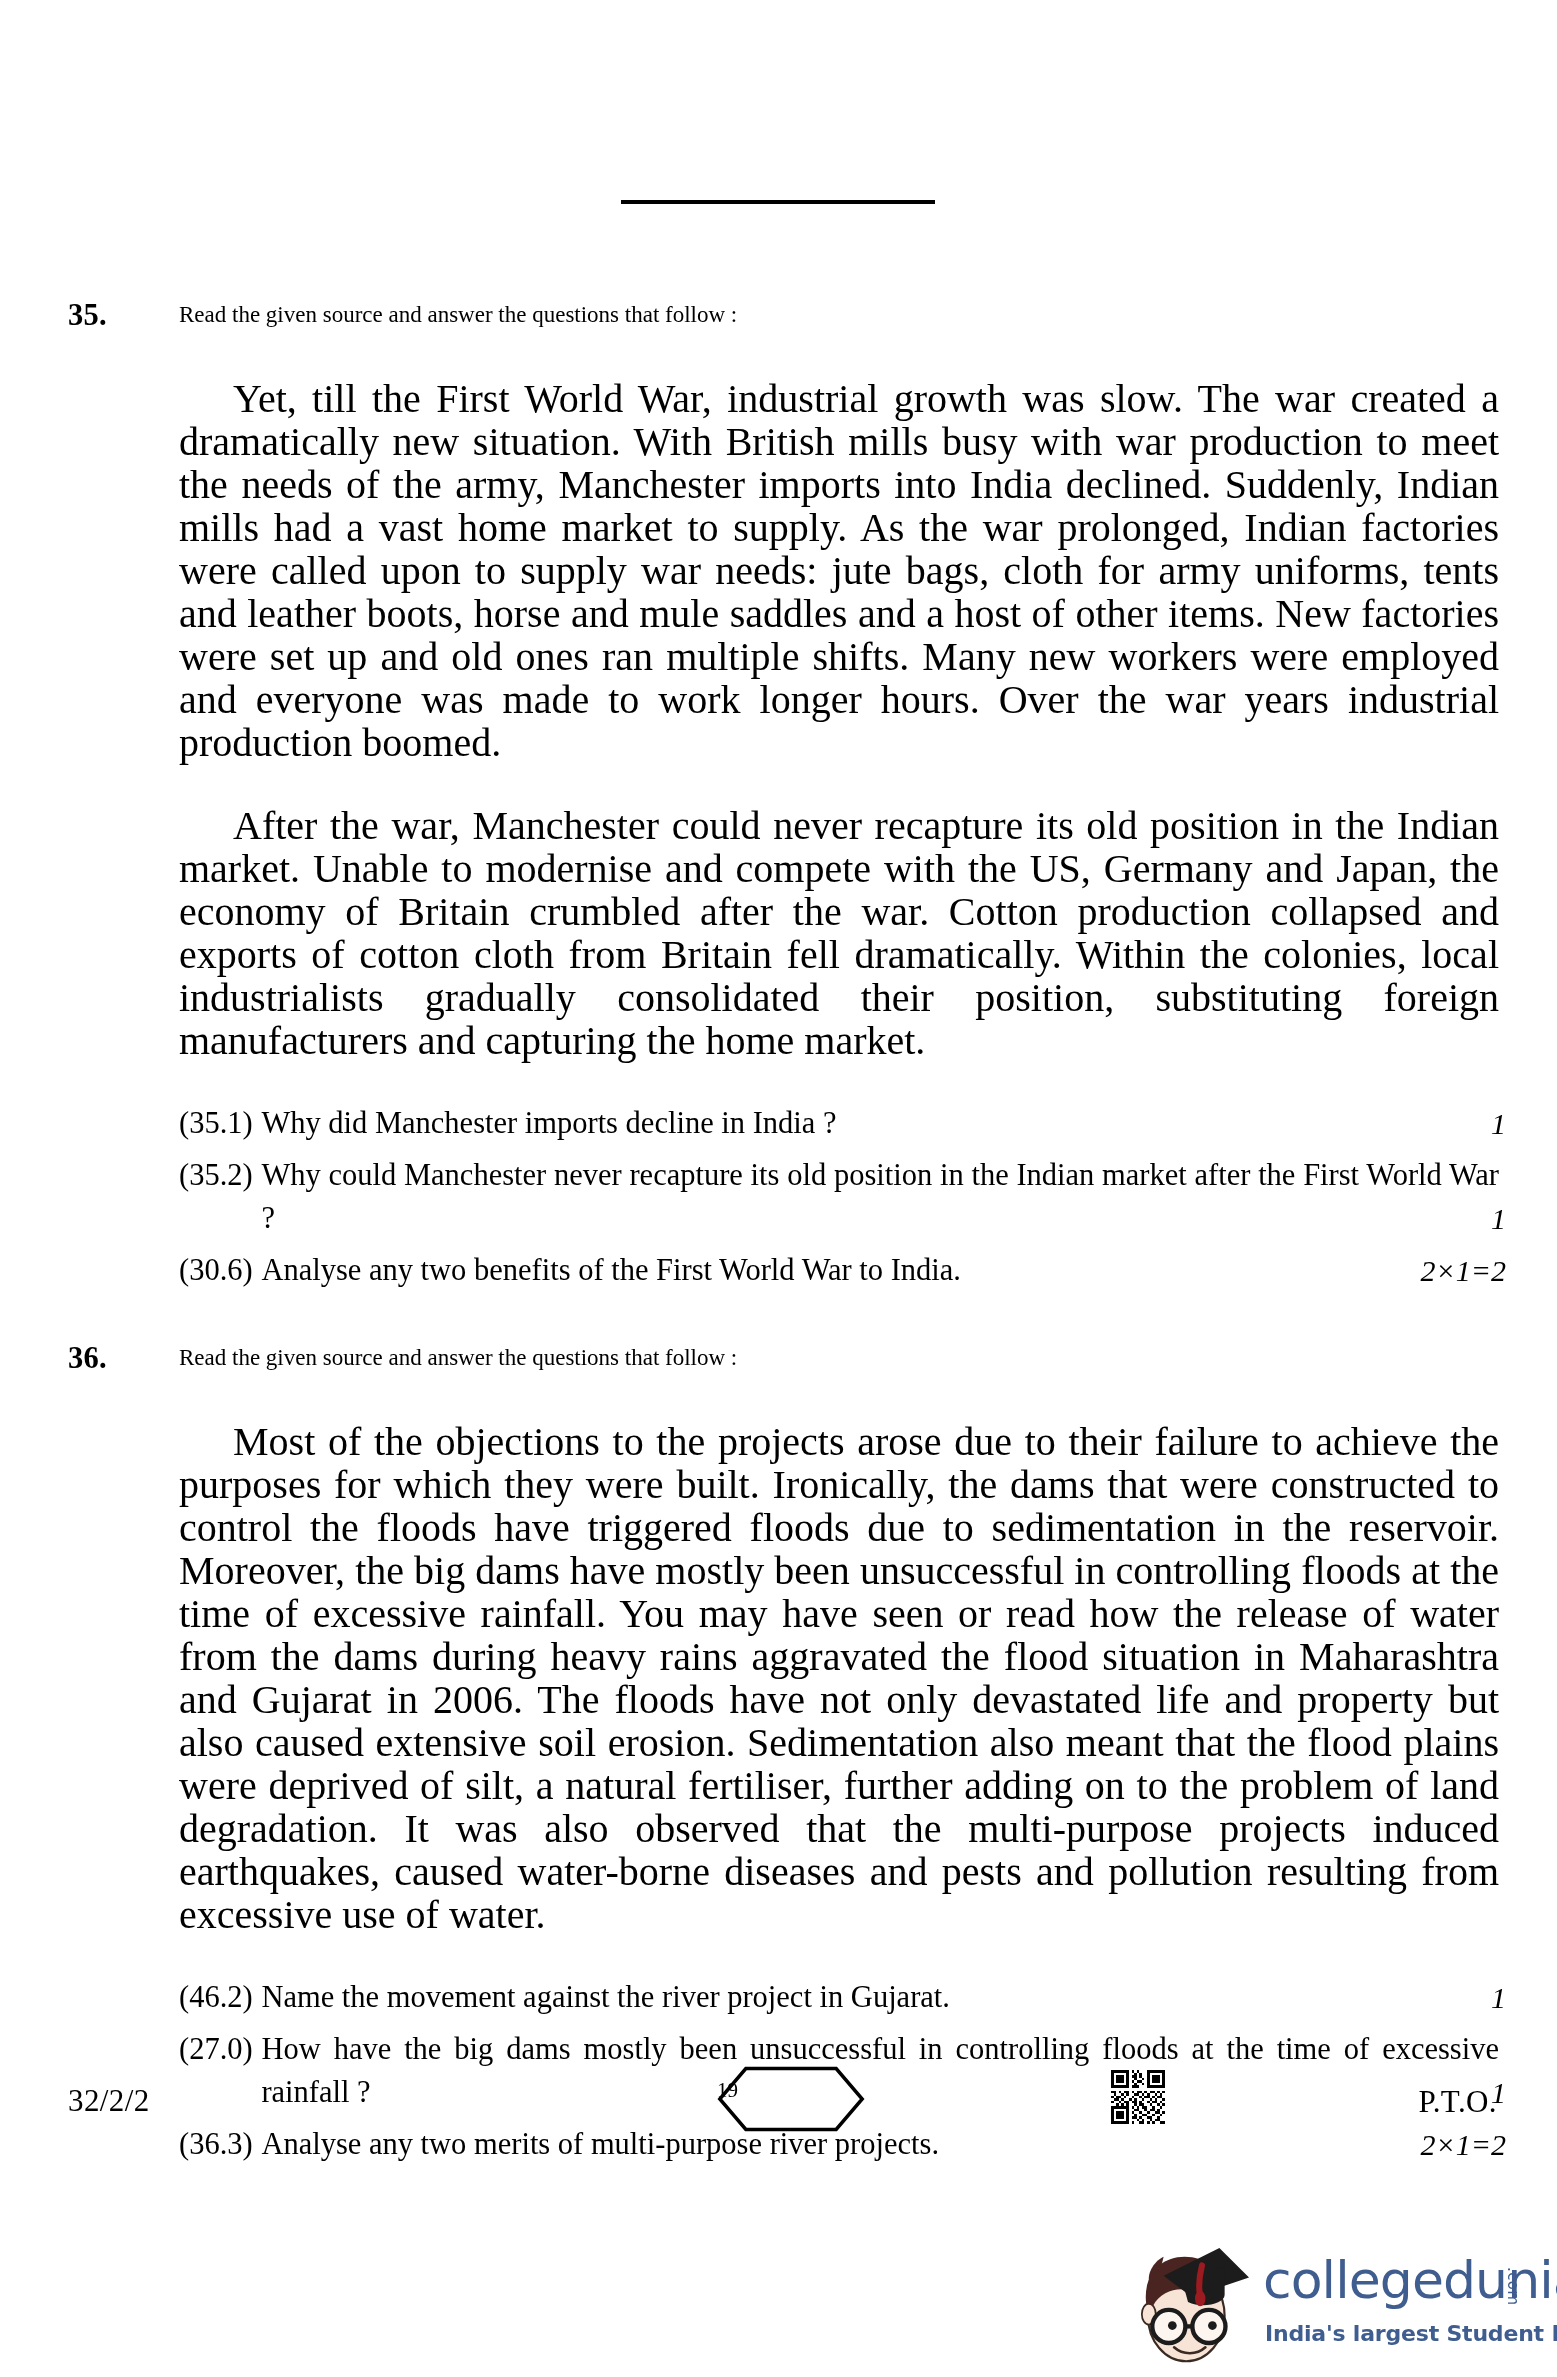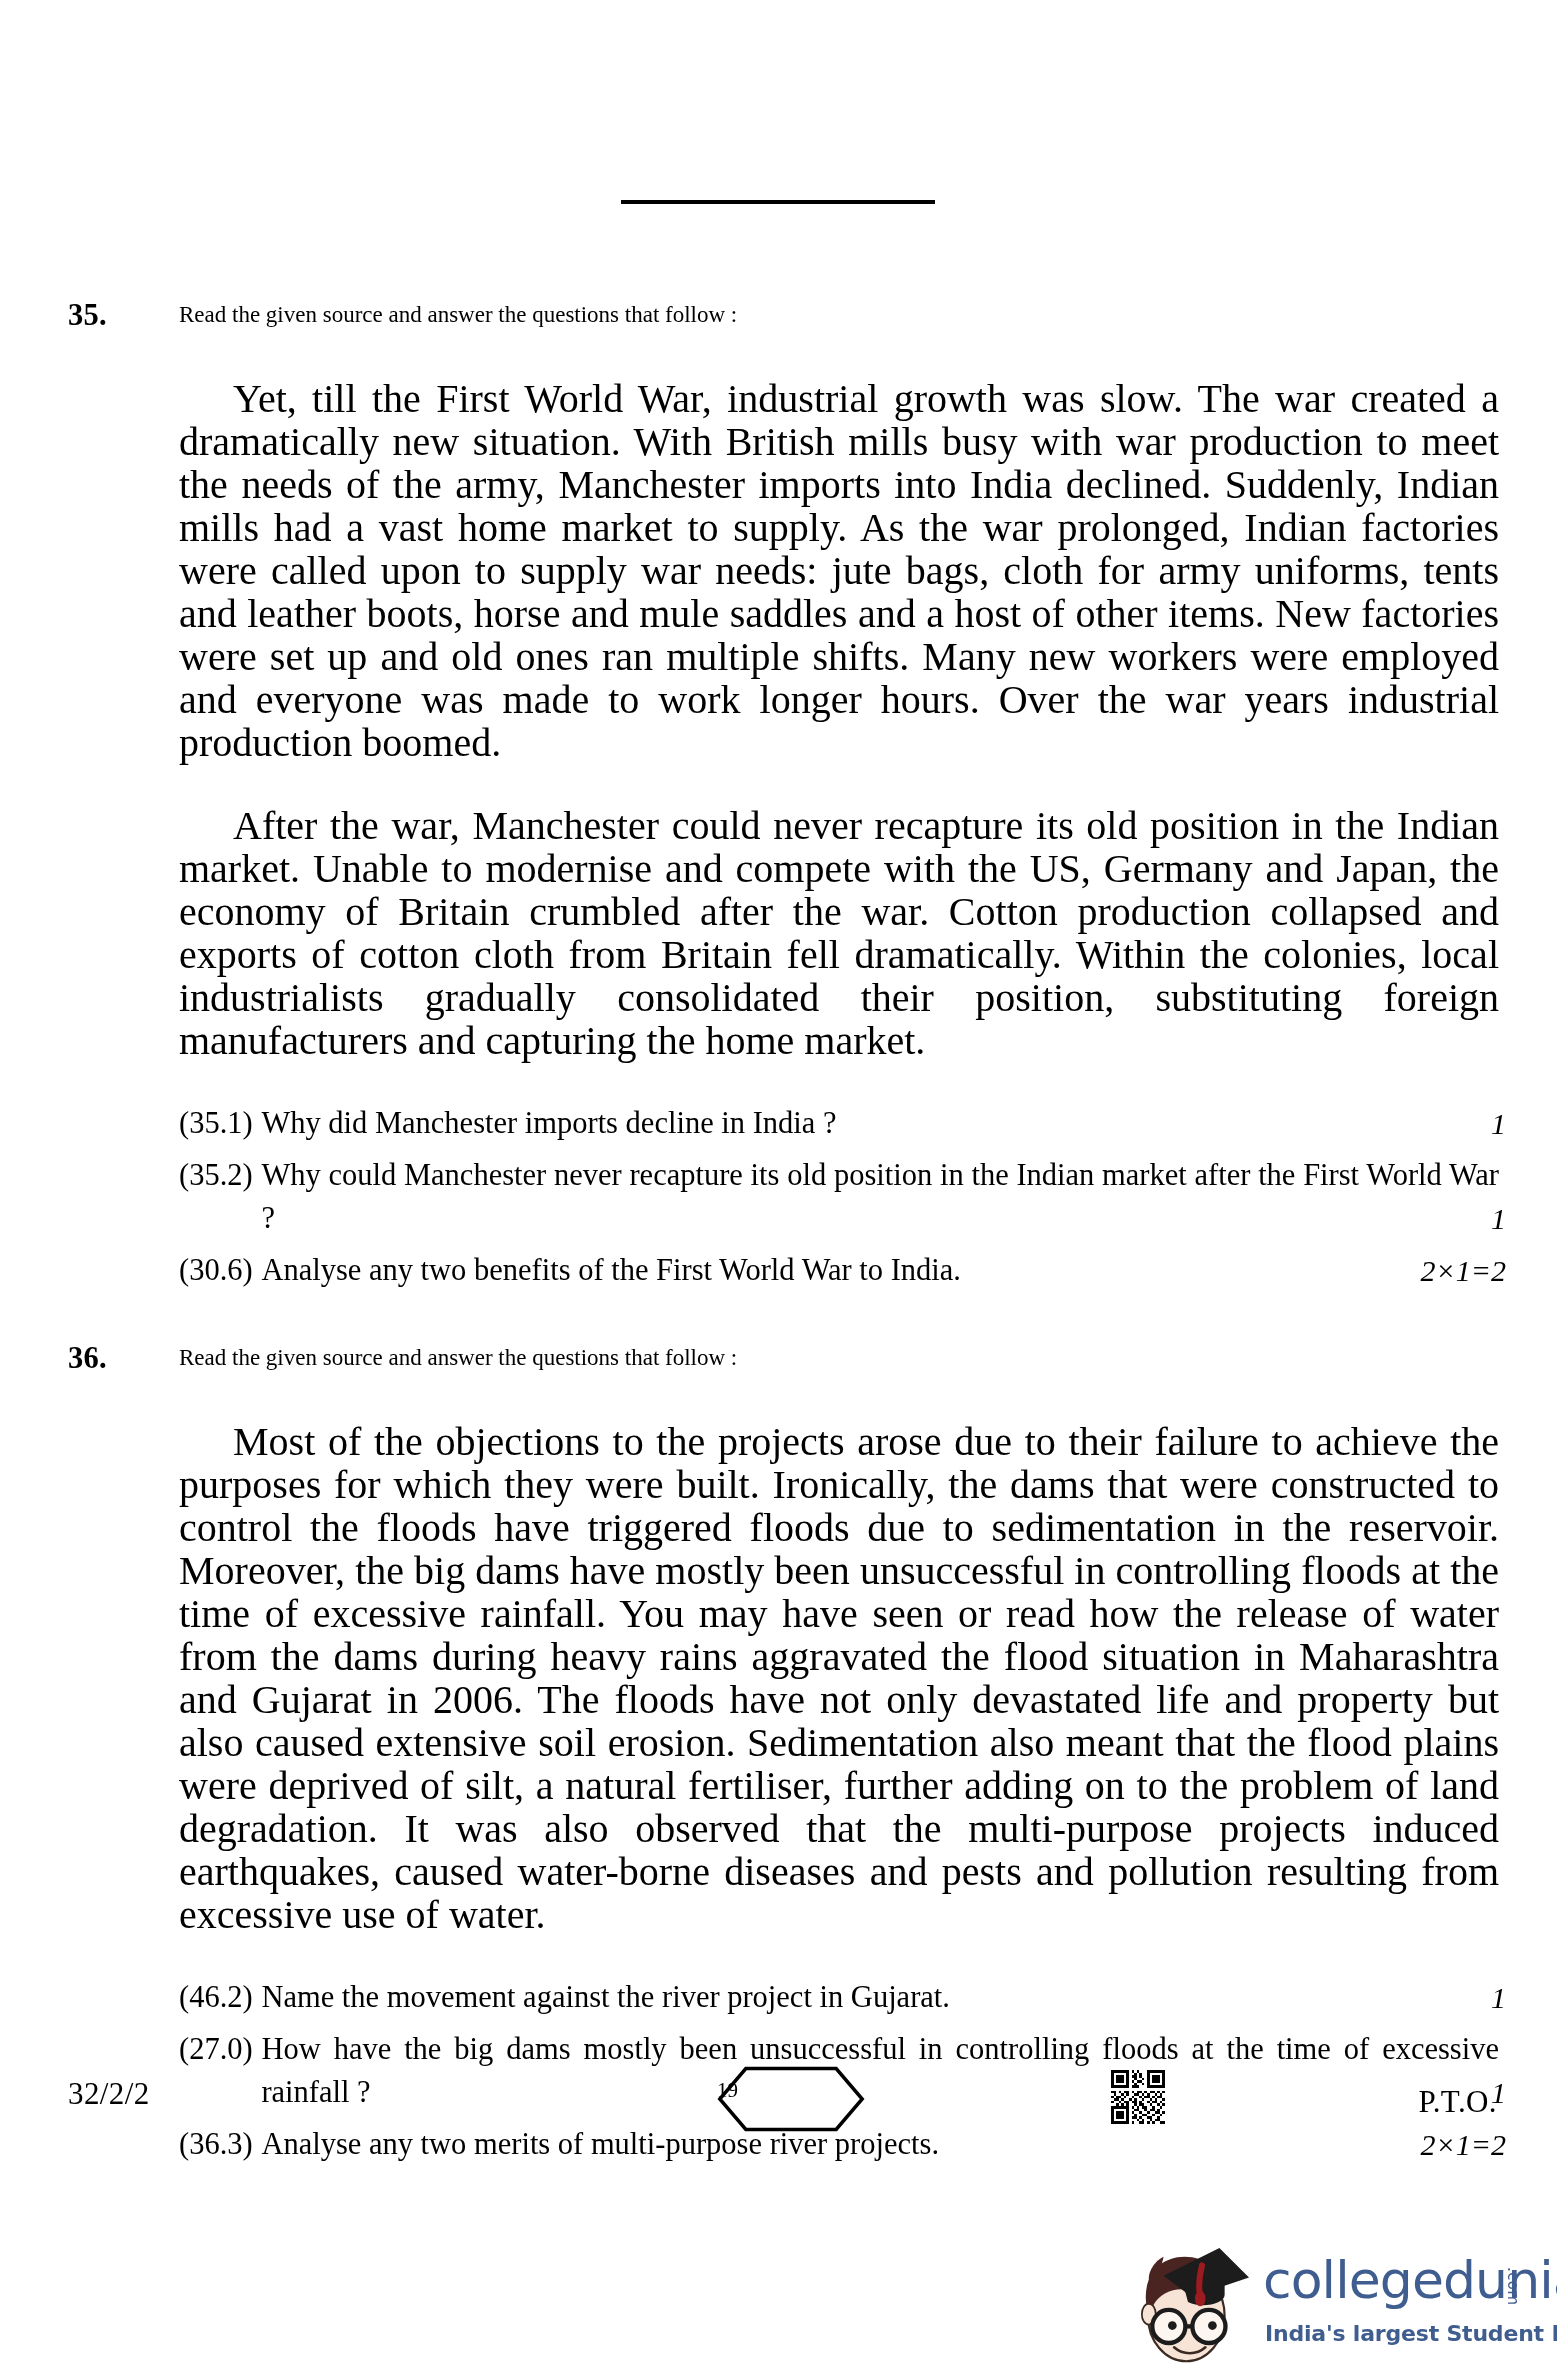--- a/index.html
+++ b/index.html
@@ -114,21 +114,21 @@
   .footer {
     position: absolute;
     left: 0;
     top: 2063px;
     width: 1558px;
     height: 96px;
   }
   .paper-code {
     position: absolute;
     left: 68px;
-    top: 13px;
+    top: 20px;
     font-size: 31px;
     letter-spacing: 0.4px;
   }
   .pto {
     position: absolute;
     right: 61px;
     top: 21px;
     font-size: 31px;
     letter-spacing: 0.4px;
   }

